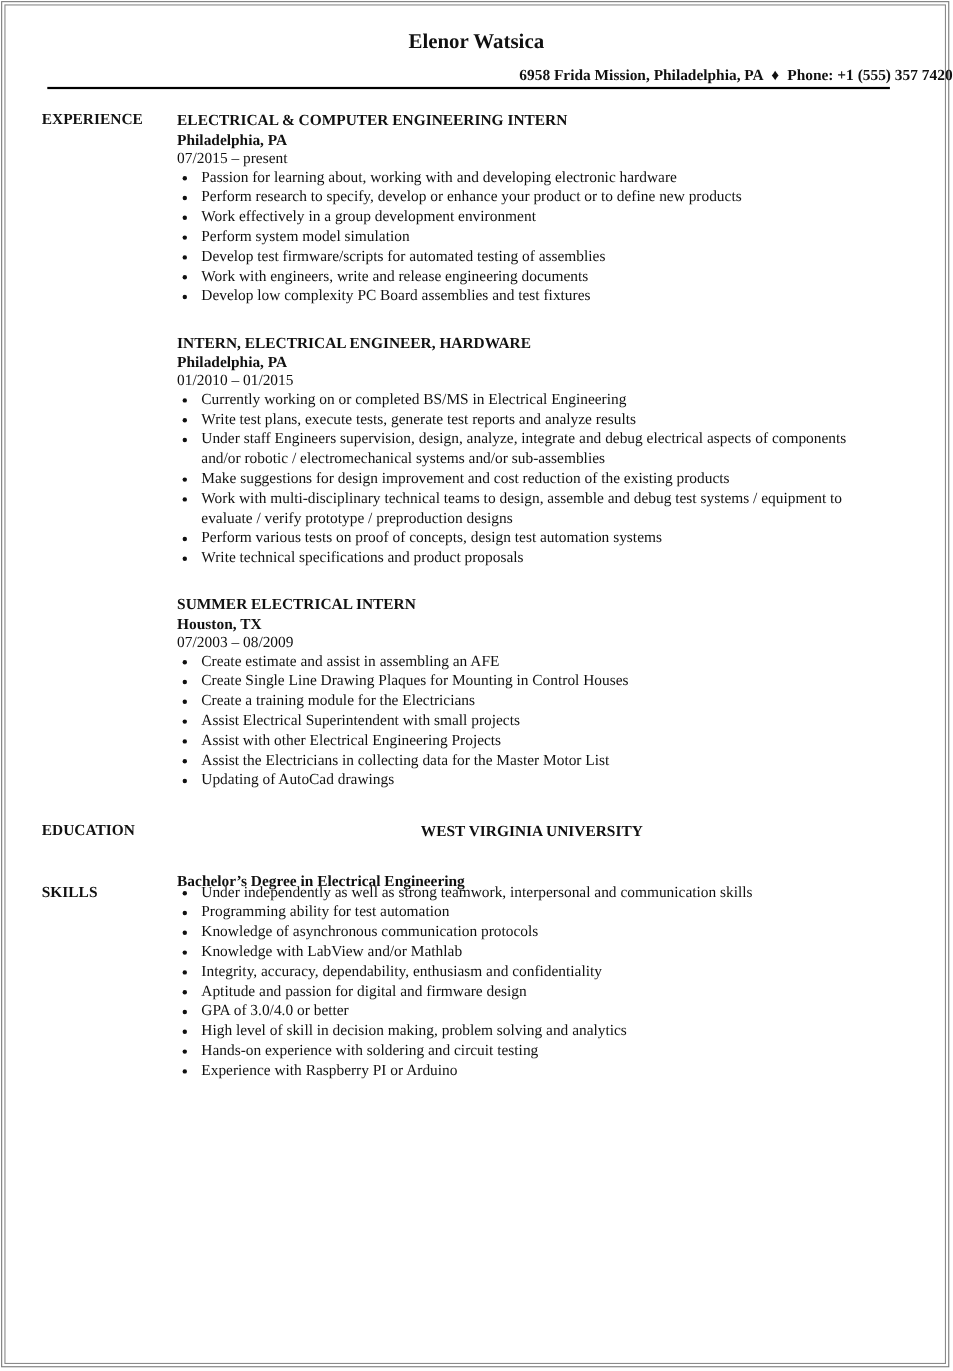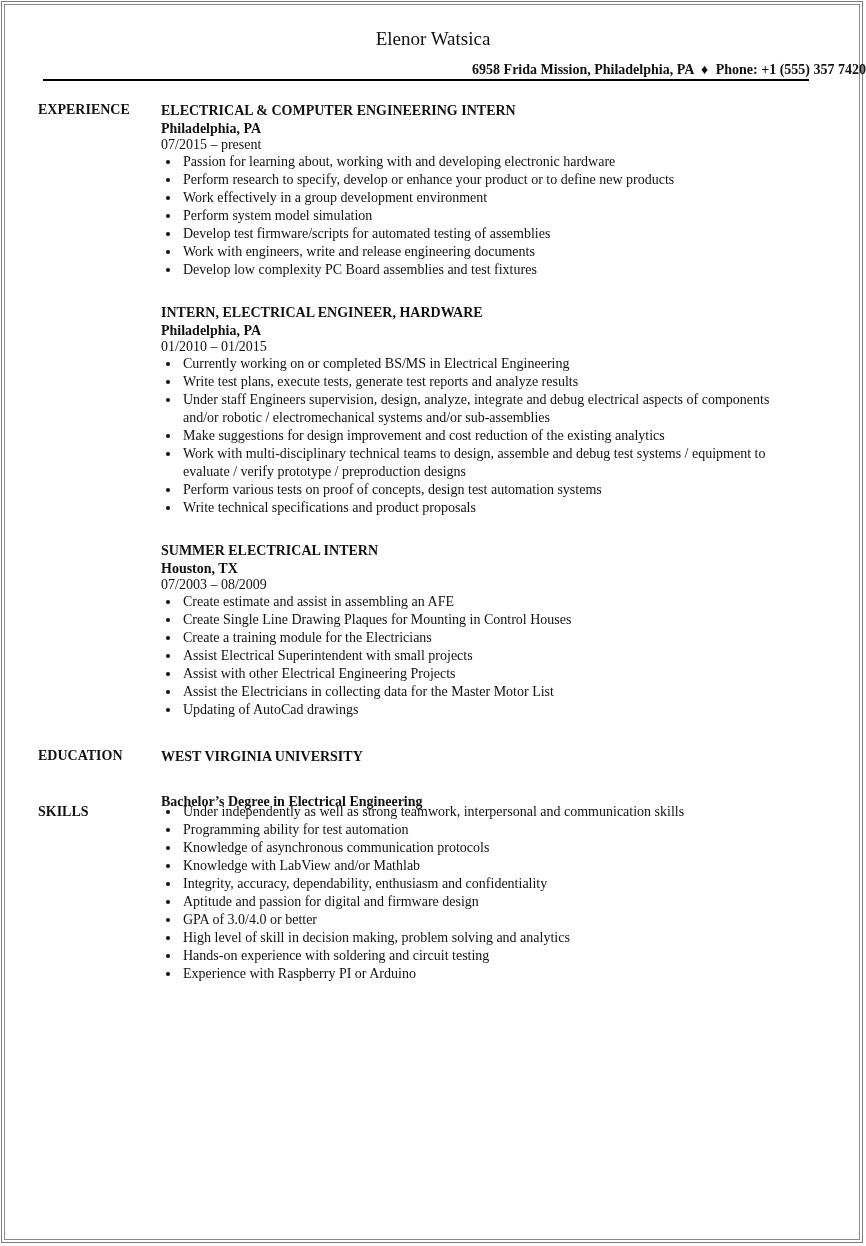--- a/index.html
+++ b/index.html
@@ -27,21 +27,21 @@
     left: 4px; top: 4px;
     width: 856px; height: 1236px;
     border: 1px solid #8a8a8a;
     box-sizing: border-box;
   }
   .name {
     position: absolute;
     left: 0; width: 866px;
     top: 28px;
     font-size: 19px;
-    font-weight: normal;
+    font-weight: bold;
     line-height: 22px;
     text-align: center;
   }
   .contact {
     position: absolute;
     left: 0; width: 866px;
     top: 61px;
     font-size: 14px;
     font-weight: bold;
     line-height: 17px;
@@ -106,20 +106,21 @@
     top: 7px;
     width: 4px;
     height: 4px;
     border-radius: 50%;
     background: #111111;
   }
   .edu-school {
     font-size: 14px;
     font-weight: bold;
     line-height: 19px;
+    text-align: center;
   }
   .edu-degree {
     font-size: 14px;
     font-weight: bold;
     line-height: 19px;
     margin-top: 26px;
   }
 </style>
 </head>
 <body>
@@ -154,21 +155,21 @@
     </div>
 
     <div class="job" style="margin-top:24px;">
       <div class="job-title">INTERN, ELECTRICAL ENGINEER, HARDWARE</div>
       <div class="job-location">Philadelphia, PA</div>
       <div class="job-dates">01/2010 – 01/2015</div>
       <ul class="bullets">
         <li><span class="dot"></span><span>Currently working on or completed BS/MS in Electrical Engineering</span></li>
         <li><span class="dot"></span><span>Write test plans, execute tests, generate test reports and analyze results</span></li>
         <li><span class="dot"></span><span>Under staff Engineers supervision, design, analyze, integrate and debug electrical aspects of components and/or robotic / electromechanical systems and/or sub-assemblies</span></li>
-        <li><span class="dot"></span><span>Make suggestions for design improvement and cost reduction of the existing analytics</span></li>
+        <li><span class="dot"></span><span>Make suggestions for design improvement and cost reduction of the existing products</span></li>
         <li><span class="dot"></span><span>Work with multi-disciplinary technical teams to design, assemble and debug test systems / equipment to evaluate / verify prototype / preproduction designs</span></li>
         <li><span class="dot"></span><span>Perform various tests on proof of concepts, design test automation systems</span></li>
         <li><span class="dot"></span><span>Write technical specifications and product proposals</span></li>
       </ul>
     </div>
 
     <div class="job" style="margin-top:24px;">
       <div class="job-title">SUMMER ELECTRICAL INTERN</div>
       <div class="job-location">Houston, TX</div>
       <div class="job-dates">07/2003 – 08/2009</div>

